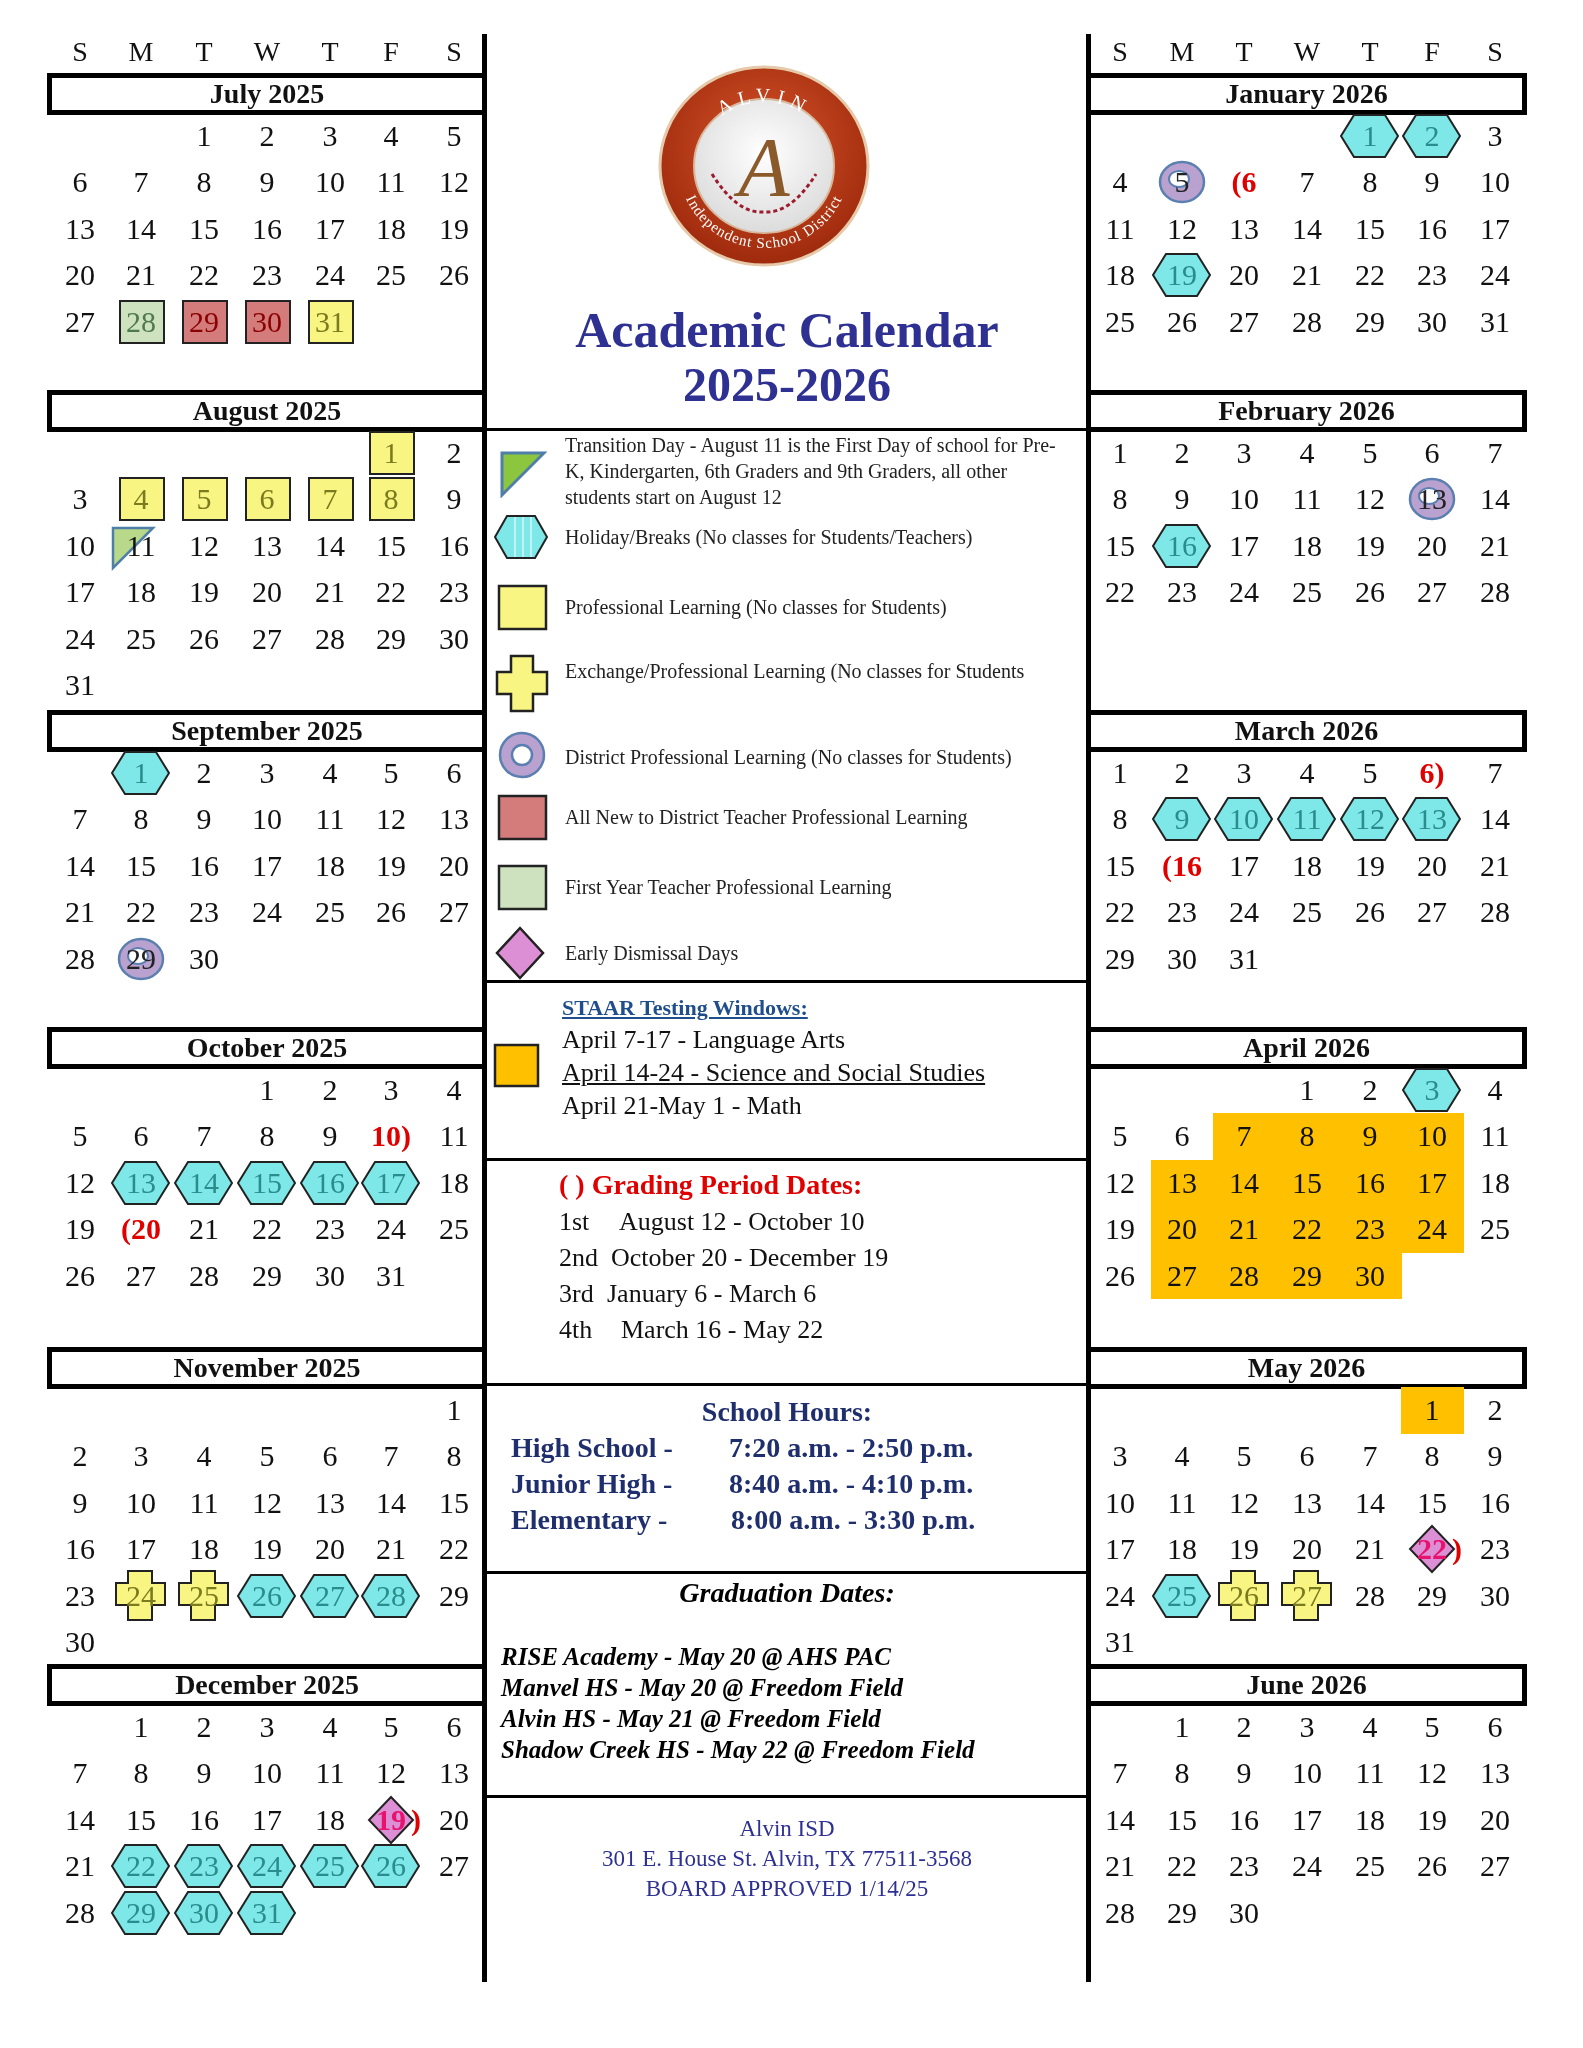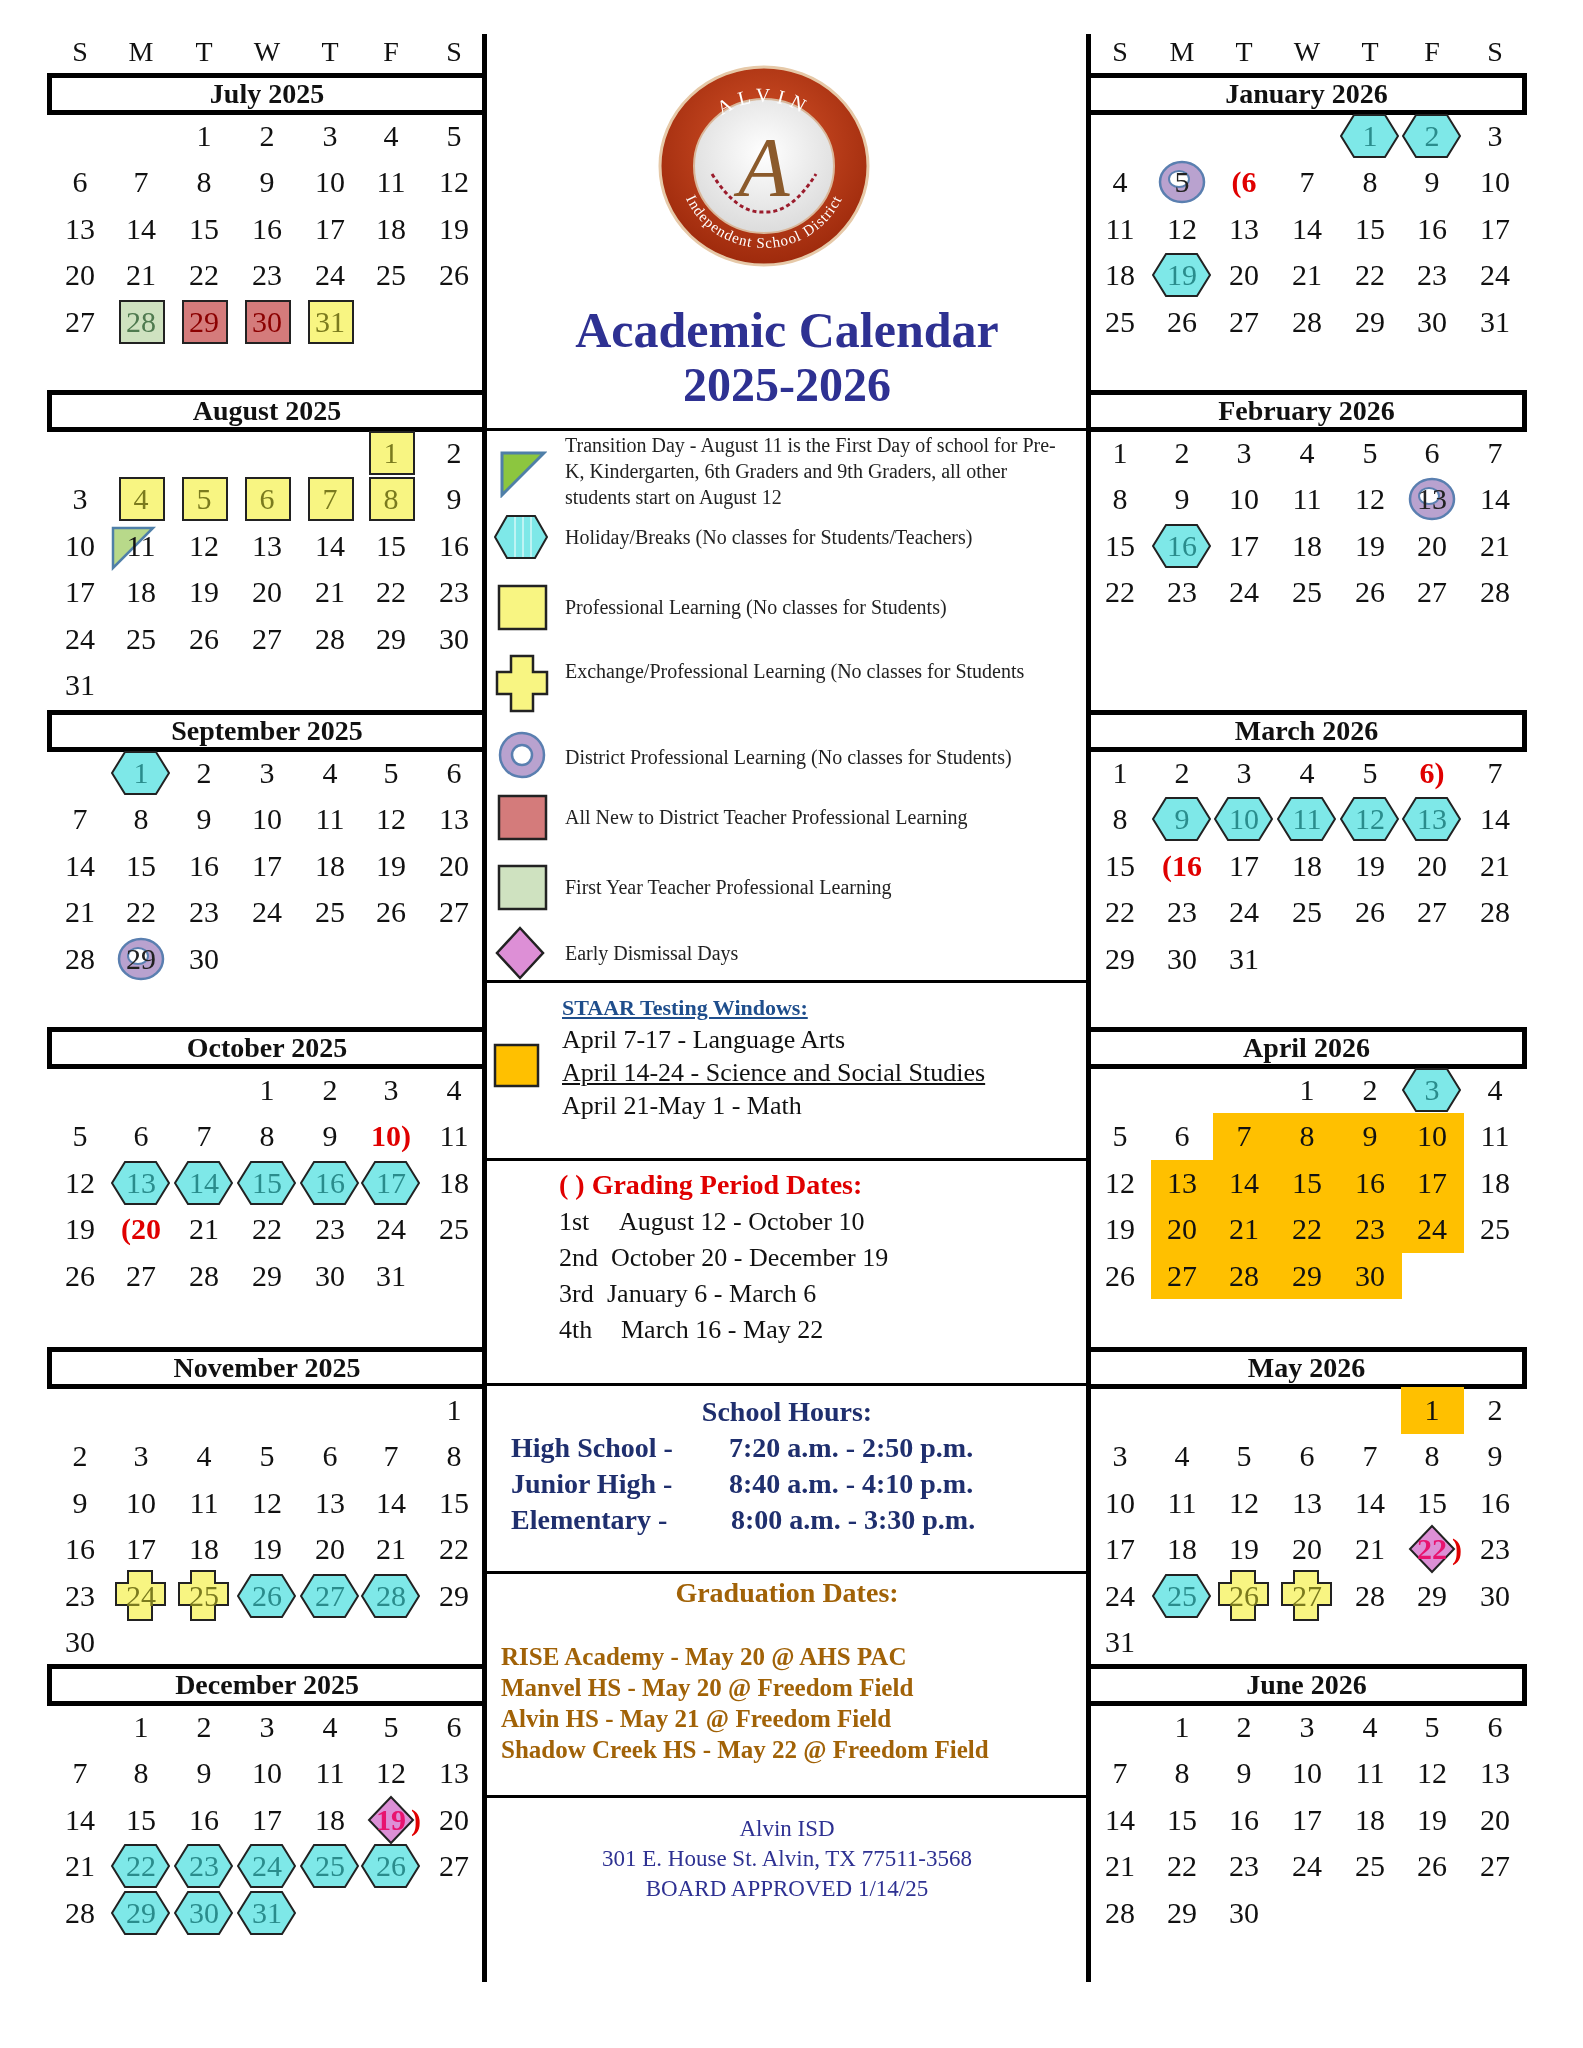--- a/index.html
+++ b/index.html
@@ -26,21 +26,21 @@
   .staarbg{position:absolute;background:#ffc000;z-index:0;}
   .center-sec{position:absolute;left:489px;width:596px;}
   .hline{position:absolute;height:3px;background:#000;}
   .legend-item{position:absolute;left:0;width:596px;}
   .legend-text{position:absolute;left:76px;font-size:20px;line-height:26px;color:#222;}
   .title{color:#2e3192;font-weight:bold;text-align:center;position:absolute;left:489px;width:596px;}
   .staar-title{color:#1f4e8c;font-weight:bold;text-decoration:underline;font-size:22px;}
   .txt24{font-size:26px;line-height:33px;color:#111;}
   .grade-title{color:#e00000;font-weight:bold;font-size:28px;}
   .hours{color:#1f2f6e;font-weight:bold;font-size:28px;line-height:36px;}
-  .grad{font-weight:bold;font-size:25px;line-height:31px;color:#a16207;}
+  .grad{font-weight:bold;font-size:25px;line-height:31px;color:#000000;font-style:italic;}
   .footer{color:#2e3192;font-size:23px;line-height:30px;text-align:center;}
   .footer .phone{color:#e00000;}
 </style>
 </head>
 <body>
 
 <div class="vline" style="left:482px;top:34px;height:1948px;"></div>
 <div class="vline" style="left:1086px;top:34px;height:1948px;"></div>
 
 <div id="dow-left">

